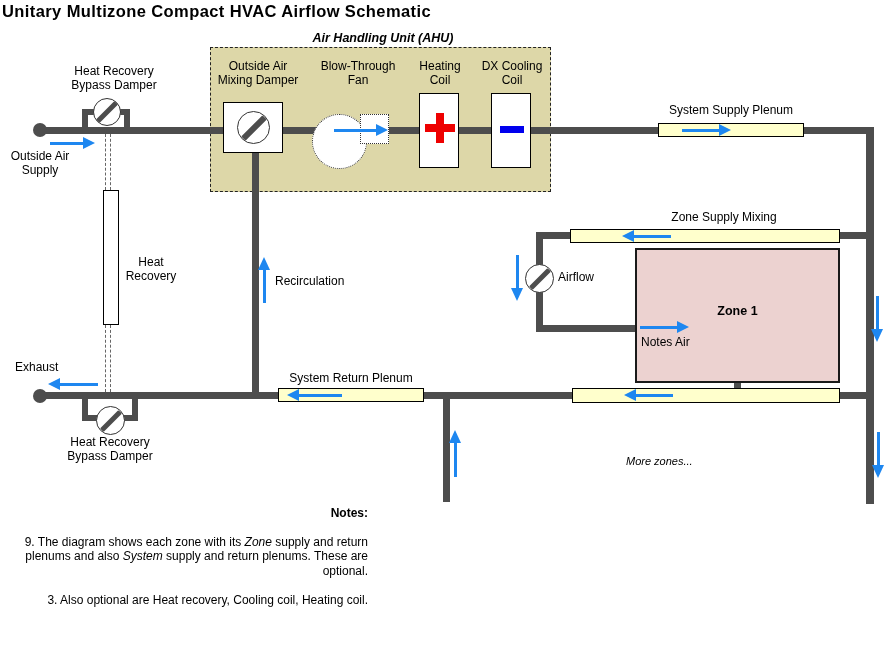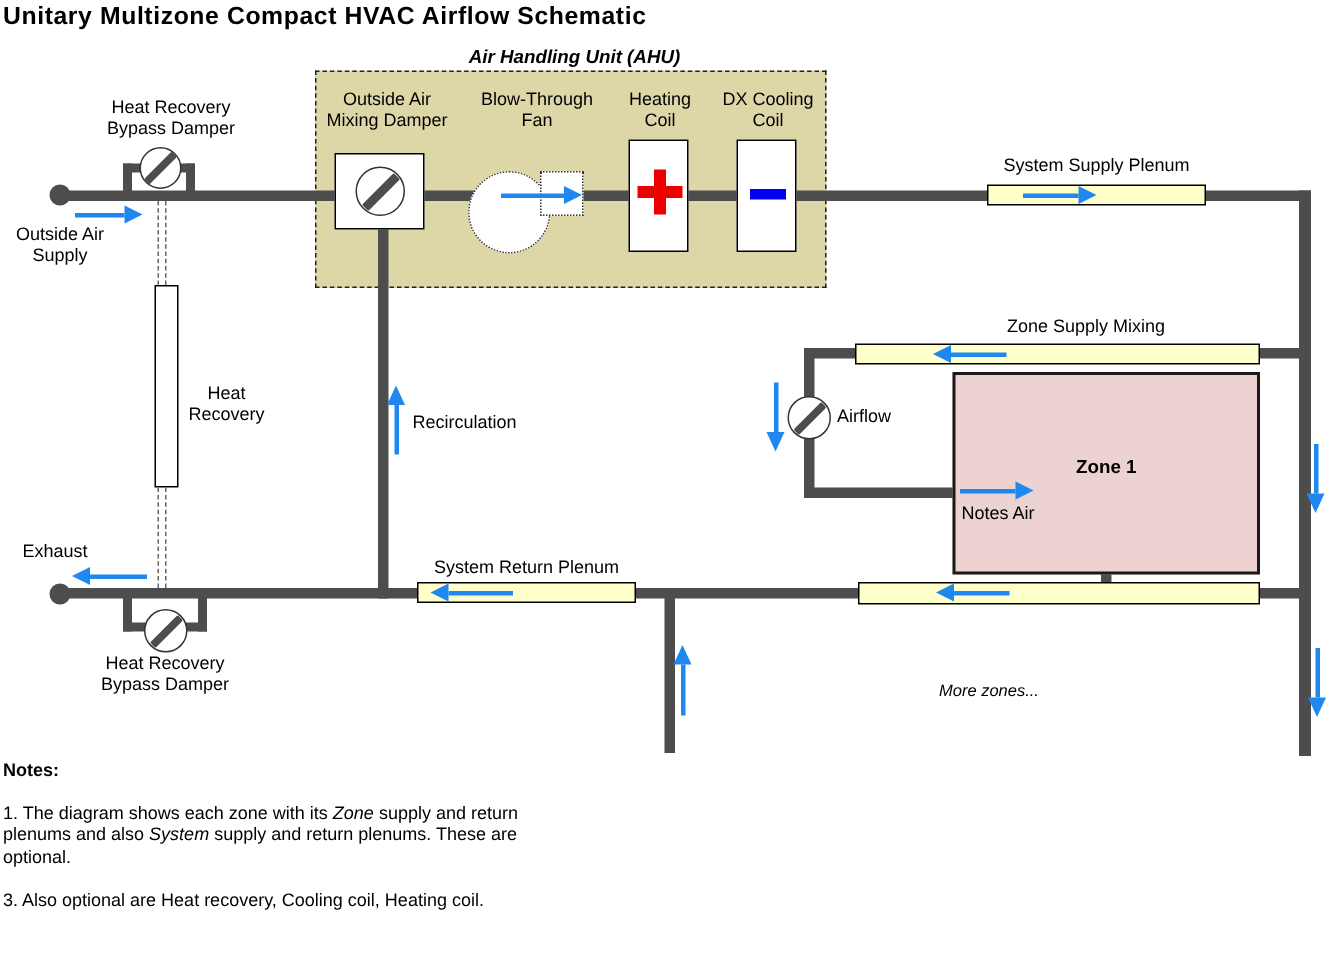--- a/index.html
+++ b/index.html
@@ -49,21 +49,21 @@
   .bar { position: absolute; }
   .arr { position: absolute; }
   .arr > div { position: absolute; }
   .sh { background: #1e87f0; }
   .hd { width: 0; height: 0; }
   .notes {
     position: absolute;
     left: 2px; top: 506px; width: 366px;
     font-size: 12px; line-height: 1.22;
   }
-  .notes p { margin: 0 0 14px 0; }
+  .notes p { margin: 0 0 14px 0; text-align: right; }
   .notes .bold { font-weight: bold; }
   .it { font-style: italic; }
   .zone1-lbl { font-weight: bold; font-size: 12.5px; }
   .mz { font-style: italic; }
 </style>
 </head>
 <body>
 
 <div class="canvas">
 
@@ -205,17 +205,17 @@
 
   <div class="lbl" style="left:658px;top:104px;width:146px;">System Supply Plenum</div>
   <div class="lbl" style="left:624px;top:211px;width:200px;">Zone Supply Mixing</div>
   <div class="lbl left" style="left:558px;top:271px;">Airflow</div>
   <div class="lbl left" style="left:641px;top:336px;">Notes Air</div>
   <div class="lbl" style="left:278px;top:372px;width:146px;text-align:center;">System Return Plenum</div>
   <div class="lbl left mz" style="left:626px;top:455px;font-size:11px;">More zones...</div>
 
   <div class="notes">
     <p class="bold">Notes:</p>
-    <p><span>1. The diagram shows each zone with its </span><span class="it">Zone</span><span> supply and return plenums and also </span><span class="it">System</span><span> supply and return plenums. These are optional.</span></p>
+    <p><span>9. The diagram shows each zone with its </span><span class="it">Zone</span><span> supply and return plenums and also </span><span class="it">System</span><span> supply and return plenums. These are optional.</span></p>
     <p>3. Also optional are Heat recovery, Cooling coil, Heating coil.</p>
   </div>
 
 </div>
 
 </body></html>

